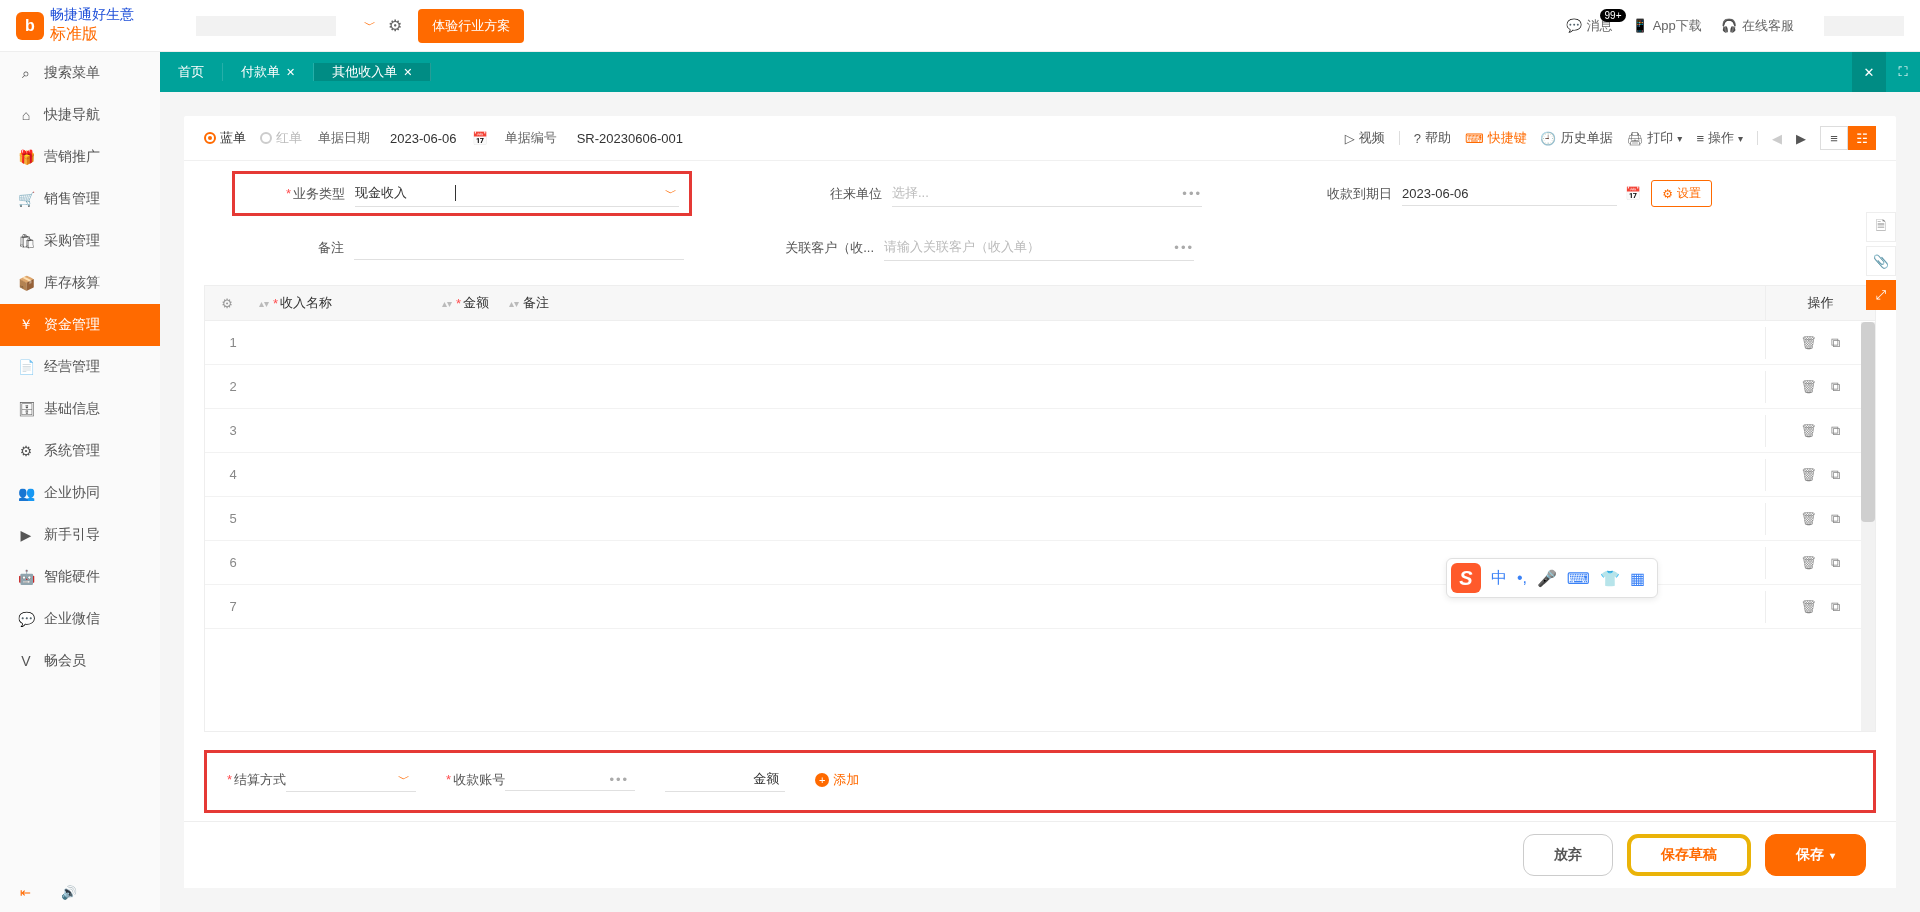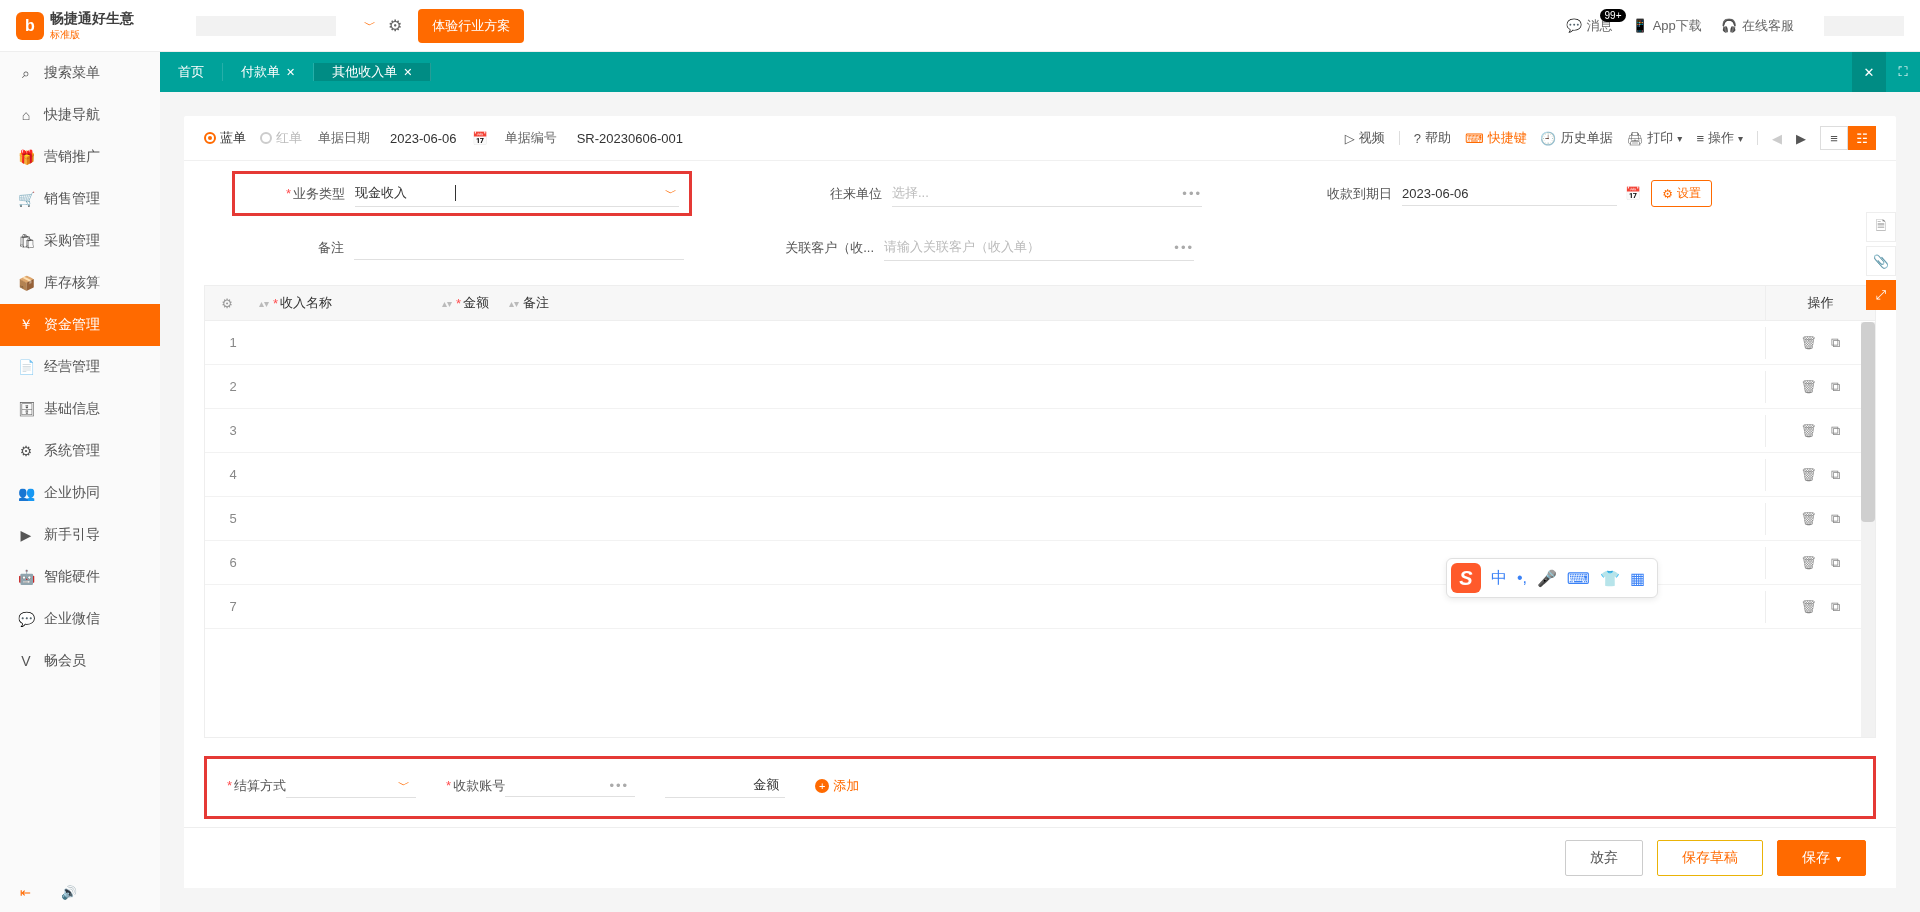--- a/index.html
+++ b/index.html
@@ -3,22 +3,22 @@
 <meta charset="utf-8">
 <style>
 * { margin: 0; padding: 0; box-sizing: border-box; }
 body { font-family: "Microsoft YaHei", Arial, sans-serif; font-size: 13px; color: #333; background: #fff; overflow: hidden; }
 .app { display: flex; flex-direction: column; height: 912px; width: 1920px; }
 
 
 .top-header { display: flex; align-items: center; height: 52px; padding: 0 16px; border-bottom: 1px solid #eee; background: #fff; }
 .logo-area { display: flex; align-items: center; width: 160px; }
 .logo-icon { width: 28px; height: 28px; background: #ff6a00; border-radius: 6px; color: #fff; display: flex; align-items: center; justify-content: center; font-weight: bold; font-size: 16px; margin-right: 6px; }
-.logo-text { color: #404040; font-size: 14px; font-weight: 700; }
-.logo-sub { color: #ff6a00; font-size: 10px; }
+.logo-text { color: #1d4ed8; font-size: 14px; font-weight: 400; }
+.logo-sub { color: #ff6a00; font-size: 16px; }
 .company-select { display: flex; align-items: center; margin-left: 20px; color: #999; }
 .company-blank { width: 140px; height: 20px; background: #f2f2f2; margin-right: 16px; }
 .chev-down { color: #ff6a00; margin: 0 12px; font-size: 12px; }
 .gear-top { color: #666; margin-right: 16px; font-size: 16px; }
 .exp-btn { background: #ff6a00; color: #fff; border: none; padding: 8px 14px; border-radius: 4px; font-size: 13px; cursor: pointer; }
 .top-spacer { flex: 1; }
 .top-actions { display: flex; align-items: center; gap: 20px; color: #666; }
 .top-act { display: flex; align-items: center; gap: 4px; cursor: pointer; position: relative; }
 .badge { position: absolute; top: -8px; right: -14px; background: #000000; color: #fff; font-size: 10px; border-radius: 8px; padding: 1px 5px; }
 .avatar-blank { width: 80px; height: 20px; background: #f2f2f2; margin-left: 10px; }
@@ -101,23 +101,23 @@
 .settlement { padding: 18px 20px 8px; }
 .settle-box { border: 3px solid #e53935; padding: 14px 20px 18px; display: flex; align-items: center; gap: 30px; }
 .settle-field { display: flex; align-items: center; }
 .settle-lbl { color: #555; }
 .uline { border-bottom: 1px solid #e0e0e0; min-width: 120px; padding: 3px 6px; display: flex; align-items: center; justify-content: space-between; }
 .add-link { color: #ff6a00; display: flex; align-items: center; gap: 4px; cursor: pointer; }
 .plus-circ { width: 14px; height: 14px; border-radius: 50%; background: #ff6a00; color: #fff; font-size: 11px; display: flex; align-items: center; justify-content: center; }
 
 
 .footer { display: flex; justify-content: flex-end; padding: 12px 30px; gap: 14px; border-top: 1px solid #eee; background: #fff; }
-.btn { padding: 8px 24px; border-radius: 2px; cursor: pointer; font-size: 14px; }
+.btn { padding: 8px 30px; border-radius: 11px; cursor: pointer; font-size: 14px; font-weight: bold; }
 .btn-plain { border: 1px solid #ccc; background: #fff; color: #555; }
-.btn-outline { border: 1px solid #eab308; background: #fff; color: #ff6a00; }
+.btn-outline { border: 4px solid #eab308; background: #fff; color: #ff6a00; }
 .btn-primary { border: 1px solid #ff6a00; background: #ff6a00; color: #fff; display: flex; align-items: center; gap: 6px; }
 
 
 .float-right { position: absolute; right: 0; top: 96px; display: flex; flex-direction: column; gap: 4px; }
 .float-btn { width: 30px; height: 30px; background: #fff; border: 1px solid #eee; display: flex; align-items: center; justify-content: center; cursor: pointer; color: #888; }
 .float-btn.orange { background: #ff6a00; color: #fff; border-color: #ff6a00; }
 
 
 .ime-bar { position: absolute; right: 238px; bottom: 290px; display: flex; align-items: center; gap: 10px; background: #fff; border: 1px solid #e0e0e0; border-radius: 6px; padding: 4px 12px 4px 4px; box-shadow: 0 2px 6px rgba(0,0,0,0.08); }
 .ime-logo { width: 30px; height: 30px; background: #ff5a2b; border-radius: 6px; color:#fff; display:flex; align-items:center; justify-content:center; font-weight:bold; font-style: italic; font-size: 20px; }

